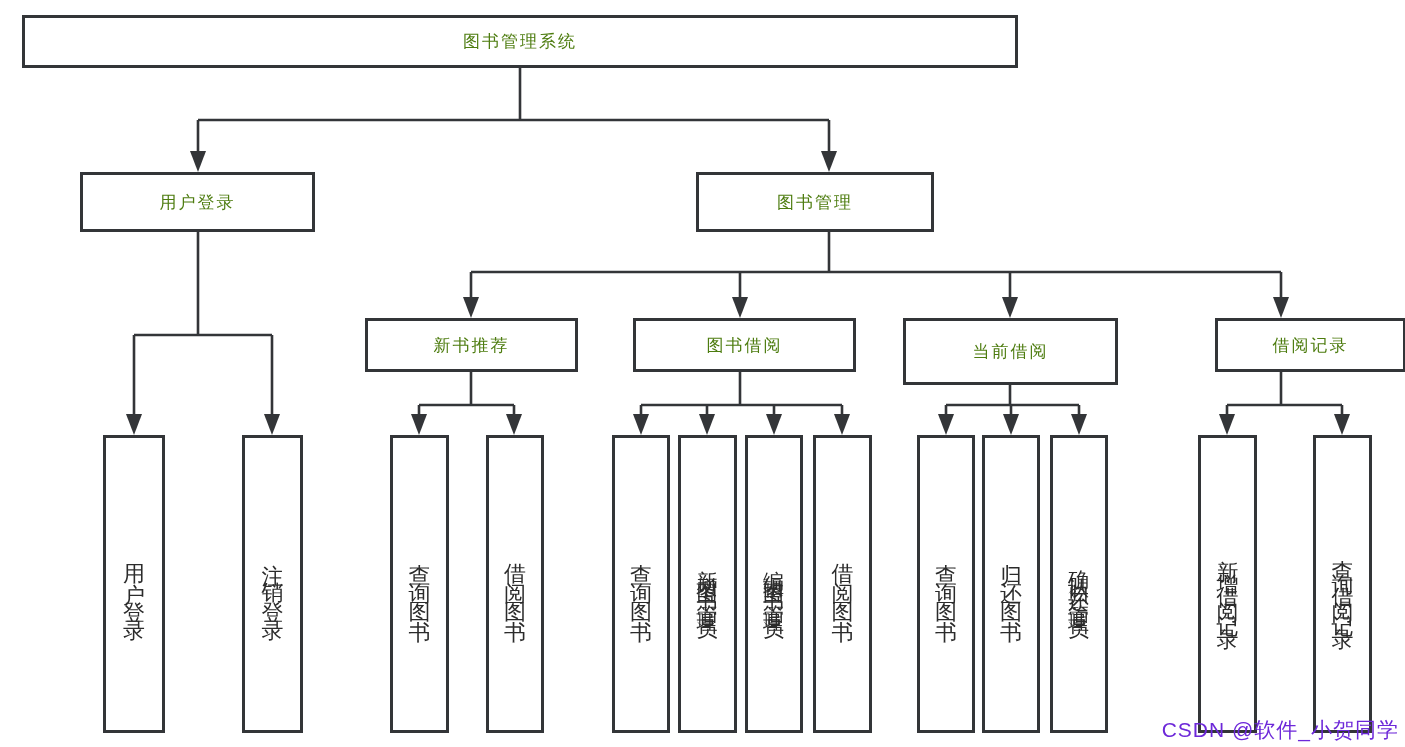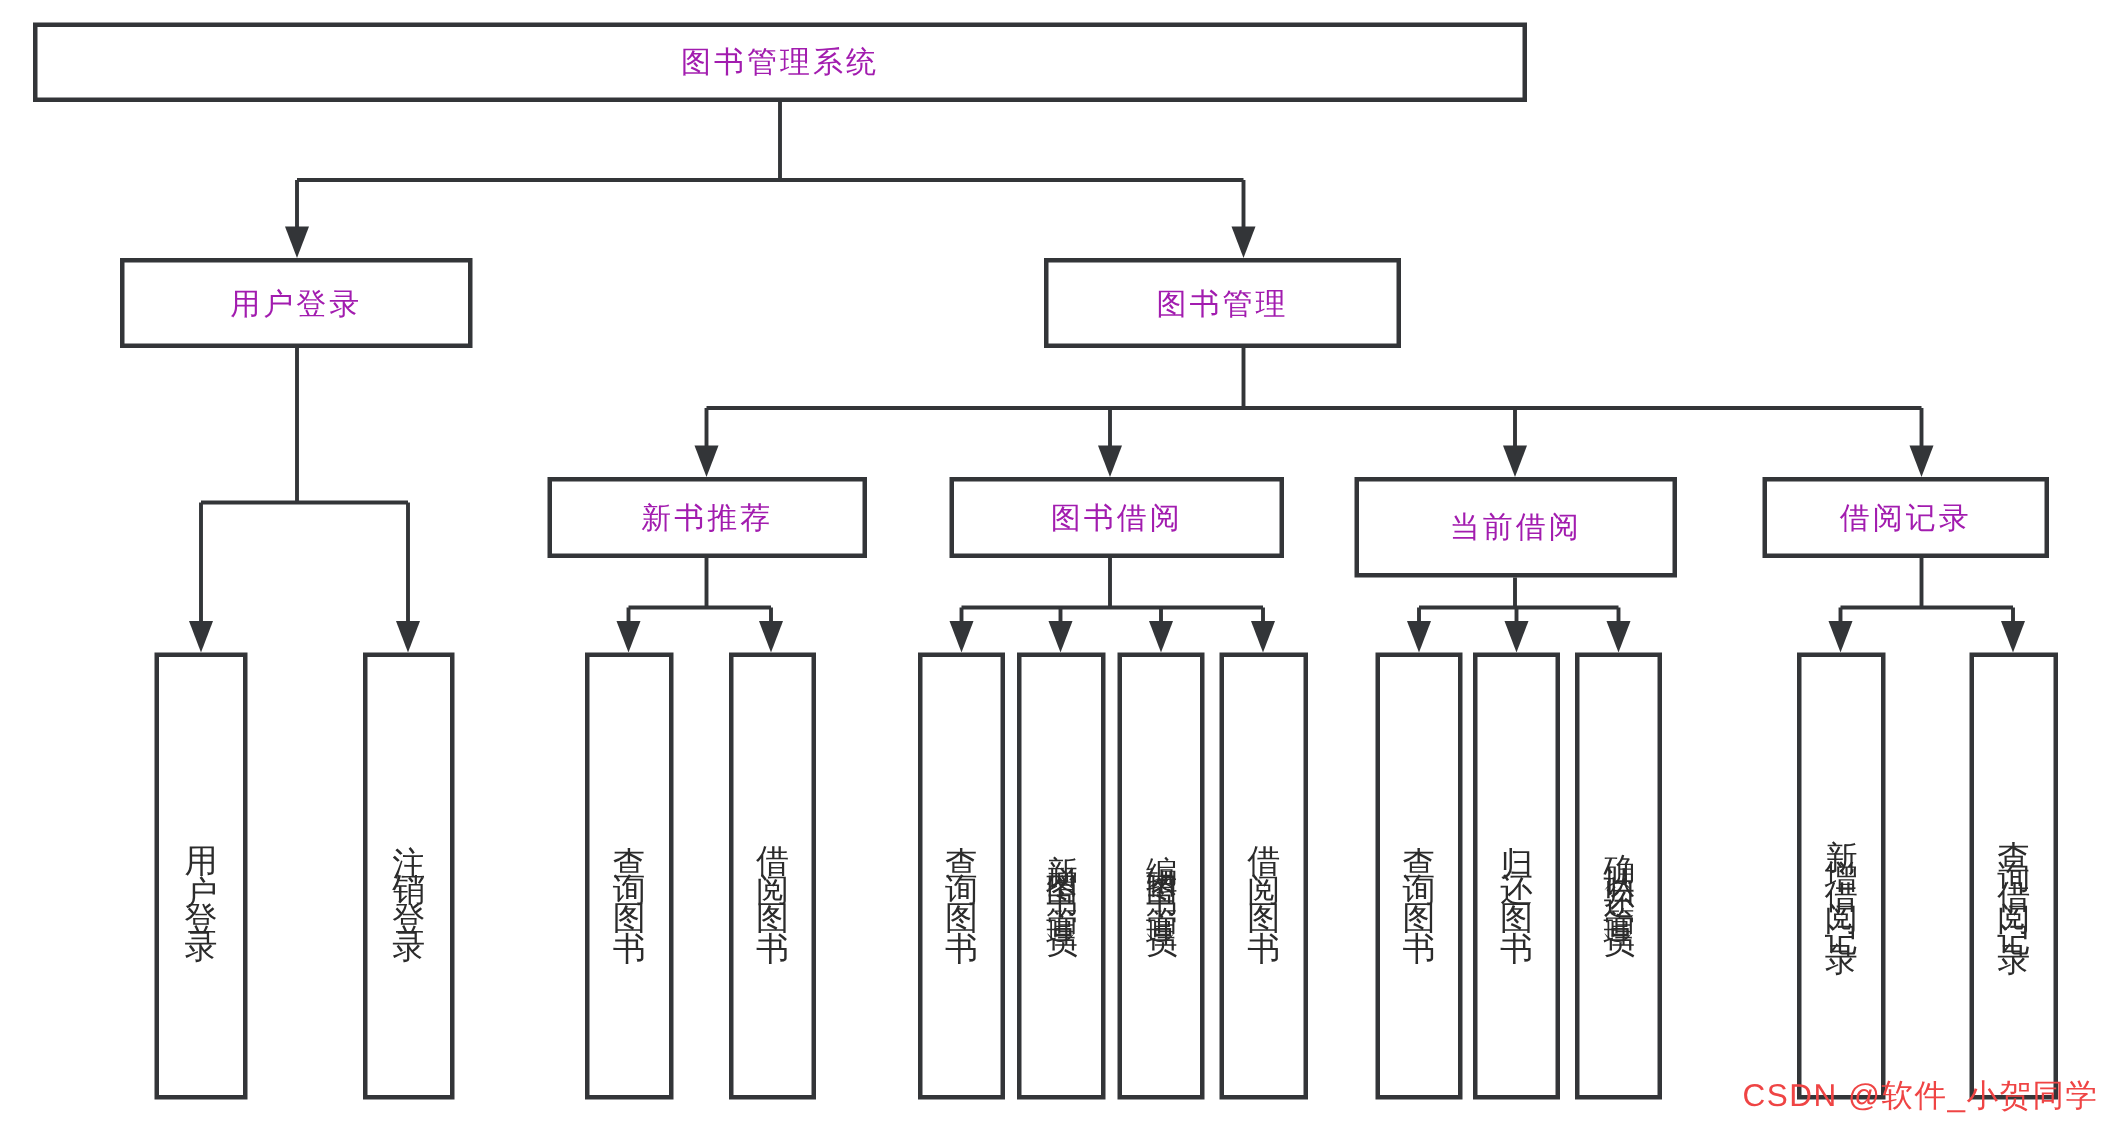--- a/index.html
+++ b/index.html
@@ -5,32 +5,32 @@
   html,body{margin:0;padding:0;background:#ffffff;}
   .canvas{
     position:relative;width:1405px;height:747px;background:#ffffff;overflow:hidden;
     font-family:"Liberation Sans","DejaVu Sans",sans-serif;color:#222;
   }
   .connectors{position:absolute;left:0;top:0;z-index:1;}
   .node{
     position:absolute;box-sizing:border-box;background:#ffffff;border:3px solid #333538;
     display:flex;align-items:center;justify-content:center;z-index:2;
   }
-  .h-label{font-size:20px;color:#a21caf;letter-spacing:2px;white-space:nowrap;}
+  .h-label{font-size:17px;color:#4d7c0f;letter-spacing:2px;white-space:nowrap;}
   .leaf{top:435px;height:298px;}
   .v-label{
     writing-mode:vertical-rl;text-orientation:upright;
     font-size:22px;color:#2b2b2b;line-height:1;
   }
   .len4{letter-spacing:19px;}
   .len6{letter-spacing:14px;}
   .len9{letter-spacing:7px;font-size:21px;}
   .watermark{
     position:absolute;right:6px;bottom:3px;z-index:4;
-    font-size:21px;color:#ef4444;letter-spacing:1px;
+    font-size:21px;color:#6d28d9;letter-spacing:1px;
   }
 </style>
 </head>
 <body>
 
 <div class="canvas">
 
   <svg class="connectors" width="1405" height="747" viewBox="0 0 1405 747">
     <g stroke="#333538" stroke-width="2.6" fill="none">
 
@@ -110,21 +110,21 @@
 
   <div class="node" style="left:365px;top:318px;width:213px;height:54px;">
     <span class="h-label">新书推荐</span>
   </div>
   <div class="node" style="left:633px;top:318px;width:223px;height:54px;">
     <span class="h-label">图书借阅</span>
   </div>
   <div class="node" style="left:903px;top:318px;width:215px;height:67px;">
     <span class="h-label">当前借阅</span>
   </div>
-  <div class="node" style="left:1175px;top:318px;width:191px;height:54px;">
+  <div class="node" style="left:1215px;top:318px;width:191px;height:54px;">
     <span class="h-label">借阅记录</span>
   </div>
 
   <div class="node leaf" style="left:103px;width:62px;">
     <span class="v-label len4">用户登录</span>
   </div>
   <div class="node leaf" style="left:242px;width:61px;">
     <span class="v-label len4">注销登录</span>
   </div>
 

